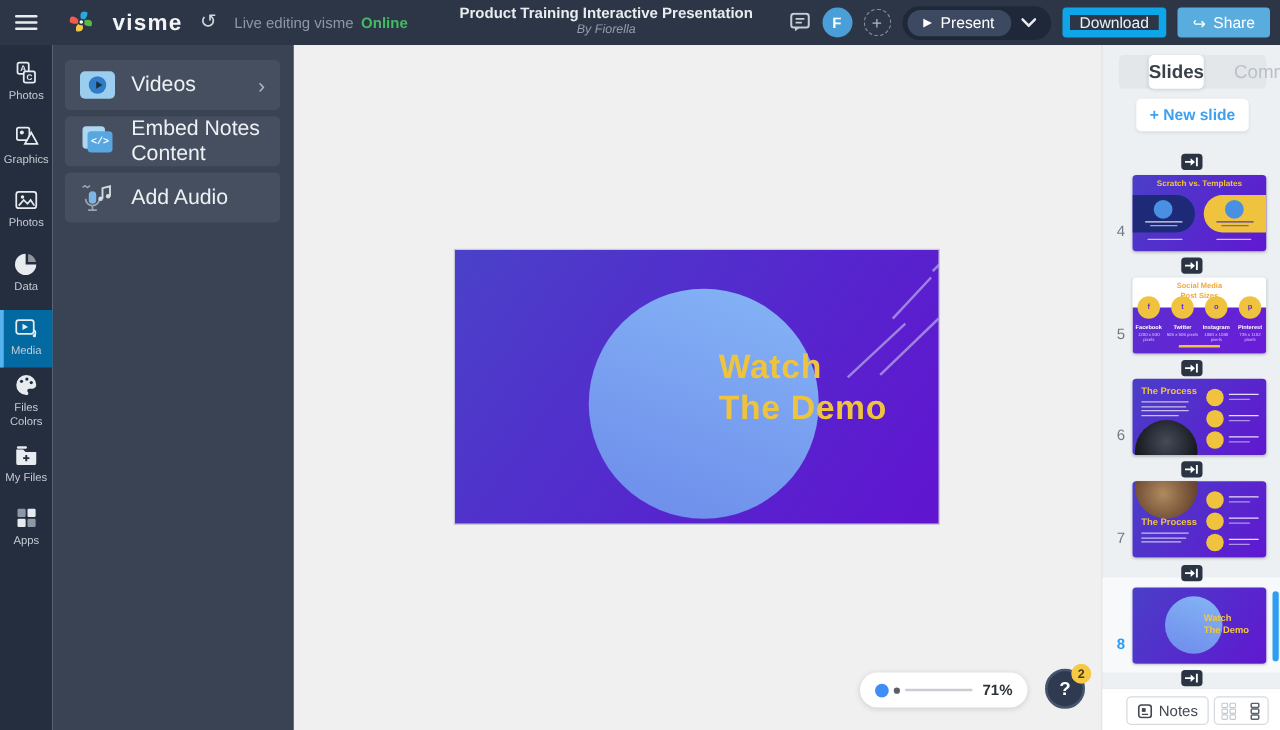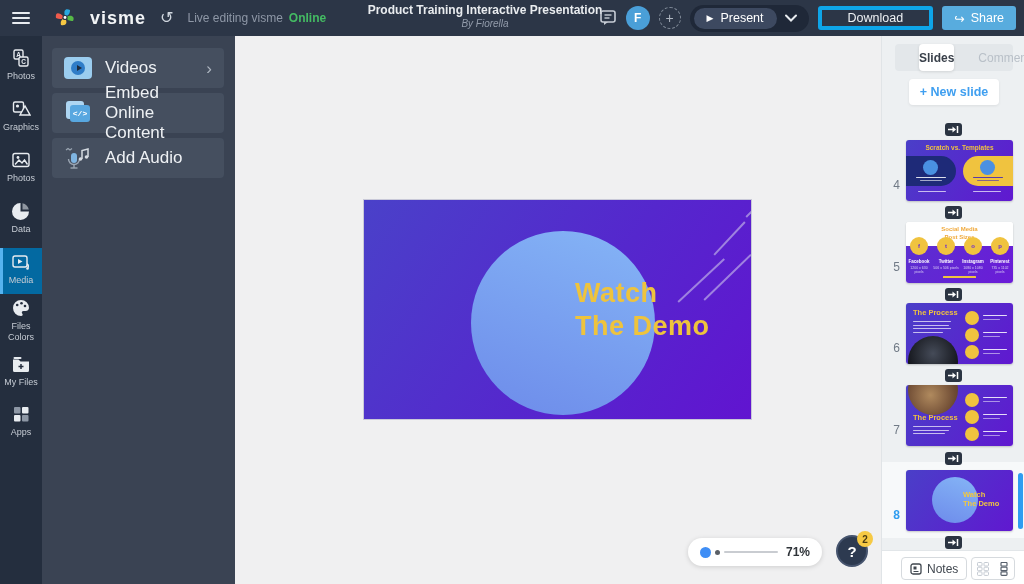--- a/index.html
+++ b/index.html
@@ -21,21 +21,21 @@
   .tb-center { position:absolute; left:300px; top:3px; width:370px; text-align:center; }
   .tb-title { color:#e9ecef; font-size:12px; font-weight:bold; }
   .tb-sub { color:#939cab; font-size:10px; font-style:italic; margin-top:1px; }
   .tb-right { position:absolute; right:8px; top:0; height:36px; display:flex; align-items:center; gap:9px; }
   .avatar { width:24px; height:24px; border-radius:50%; background:#4a9fd8; color:#fff; font-size:12px; font-weight:bold; display:flex; align-items:center; justify-content:center; }
   .invite { width:22px; height:22px; border-radius:50%; border:1px dashed #7f8997; color:#aeb6c0; font-size:14px; display:flex; align-items:center; justify-content:center; cursor:pointer; }
   .present-pill { height:27px; background:#1f2838; border-radius:16px; display:flex; align-items:center; padding:0 4px; }
   .present-btn { height:21px; background:#3d4960; border-radius:12px; display:flex; align-items:center; gap:7px; padding:0 13px; color:#fff; font-size:12.5px; cursor:pointer; }
   .present-btn .pl { font-size:9px; }
   .pp-chev { padding:0 8px; display:flex; align-items:center; cursor:pointer; }
-  .dl-btn { height:24px; border:4px solid #0ea5e9; border-radius:3px; color:#eef1f4; font-size:12.5px; display:flex; align-items:center; padding:0 26px; cursor:pointer; background:transparent; }
+  .dl-btn { height:24px; border:6px solid #0ea5e9; border-radius:3px; color:#eef1f4; font-size:12.5px; display:flex; align-items:center; padding:0 8px; cursor:pointer; background:transparent; }
   .share-btn { height:24px; background:#58acde; border-radius:3px; color:#fff; font-size:12.5px; display:flex; align-items:center; gap:6px; padding:0 12px; cursor:pointer; }
   
   .iconbar { position:absolute; left:0; top:36px; width:42px; height:548px; background:#242e3e; z-index:20; }
   .ib-item { position:absolute; left:0; width:42px; display:flex; flex-direction:column; align-items:center; gap:3px; cursor:pointer; padding-top:4px; }
   .ib-item .lbl { color:#c6ccd4; font-size:9px; text-align:center; line-height:1.2; }
   .ib-item.sel { background:#0369a1; }
   .ib-item.sel::before { content:""; position:absolute; left:0; top:0; bottom:0; width:3px; background:#56b3ef; }
   
   .mpanel { position:absolute; left:42px; top:36px; width:193px; height:548px; background:#3a4353; z-index:10; }
   .mcard { position:absolute; left:10px; width:172px; height:40px; background:#454f5f; border-radius:4px; display:flex; align-items:center; padding:0 12px; gap:13px; cursor:pointer; }
@@ -57,21 +57,21 @@
   .zoom-pill { position:absolute; left:453px; top:502px; width:134px; height:28px; background:#fff; border-radius:15px; box-shadow:0 1px 5px rgba(0,0,0,.15); display:flex; align-items:center; padding:0 12px; }
   .z-dot { width:11px; height:11px; border-radius:50%; background:#3f8ef5; cursor:grab; }
   .z-mini { width:5px; height:5px; border-radius:50%; background:#5a5f66; margin-left:4px; }
   .z-track { flex:1; height:2px; background:#c9ccd1; margin:0 8px 0 4px; border-radius:1px; cursor:pointer; }
   .z-val { color:#2e3338; font-size:12px; font-weight:bold; }
   .help-btn { position:absolute; left:601px; top:499px; width:32px; height:32px; border-radius:50%; background:#2d3a50; border:2px solid #46546e; color:#fff; font-size:15px; font-weight:bold; display:flex; align-items:center; justify-content:center; cursor:pointer; }
   .help-badge { position:absolute; left:622px; top:495px; width:16px; height:16px; border-radius:50%; background:#f6c944; color:#4a3b12; font-size:10px; font-weight:bold; display:flex; align-items:center; justify-content:center; }
   
   .spanel { position:absolute; left:881px; top:36px; width:143px; height:548px; background:#edf0f2; border-left:1px solid #e0e4e7; }
   .tabs { position:absolute; left:13px; top:8px; width:118px; height:27px; background:#e3e7ea; border-radius:4px; display:flex; }
-  .tab { flex:1; display:flex; align-items:center; justify-content:center; font-size:12px; cursor:pointer;margin-left:24px; }
+  .tab { flex:1; display:flex; align-items:center; justify-content:center; font-size:15px; cursor:pointer;margin-left:24px; }
   .tab.on { background:#fff; border-radius:4px; box-shadow:0 1px 3px rgba(0,0,0,.12); color:#39404a; font-weight:bold; }
   .tab.off { color:#b9c0c8; }
   .new-slide { position:absolute; left:27px; top:43px; width:90px; height:26px; background:#fff; border-radius:4px; box-shadow:0 1px 3px rgba(0,0,0,.08); color:#3f9ff0; font-size:12.5px; font-weight:bold; display:flex; align-items:center; justify-content:center; cursor:pointer; }
   .sel-row { position:absolute; left:0; top:426px; width:143px; height:76px; background:#f7f9fa; }
   .sel-bar { position:absolute; right:1px; top:437px; width:5px; height:56px; background:#2f9df0; border-radius:3px; }
   .trans { position:absolute; left:63px; width:17px; height:13px; background:#2b3442; border-radius:3px; display:flex; align-items:center; justify-content:center; cursor:pointer; }
   .tnum { position:absolute; left:0; width:18px; text-align:right; font-size:12px; color:#707a86; }
   .tnum.sel { color:#2f9df0; font-weight:bold; }
   .thumb { position:absolute; left:24px; width:107px; height:61px; border-radius:3px; overflow:hidden; box-shadow:0 1px 2px rgba(0,0,0,.2); cursor:pointer; background:#fff; }
   .purp { background:linear-gradient(125deg,#4a3fc8 0%, #6018d0 100%); }
@@ -239,21 +239,21 @@
           </div>
         </div>
       <span class="lbl">Videos</span>
       <span class="chev">›</span>
     </div>
     <div class="mcard" style="top:57px">
       <div class="emb-ic">
         <div class="back"></div>
         <div class="front">&lt;/&gt;</div>
       </div>
-      <span class="lbl">Embed Online Content</span>
+      <span class="lbl">Embed Notes Content</span>
     </div>
     <div class="mcard" style="top:102px">
       <svg width="28" height="26" viewBox="0 0 28 26">
         <rect x="7" y="8" width="6" height="10" rx="3" fill="#7fb5e2"></rect>
         <path d="M4.5 14 a5.5 5.5 0 0 0 11 0" fill="none" stroke="#9aa5b2" stroke-width="1.4"></path>
         <line x1="10" y1="19.5" x2="10" y2="23" stroke="#9aa5b2" stroke-width="1.4"></line>
         <line x1="6.5" y1="23" x2="13.5" y2="23" stroke="#9aa5b2" stroke-width="1.4"></line>
         <path d="M18 14 V5.5 l6-1.5 V12" fill="none" stroke="#d5dbe2" stroke-width="1.5"></path>
         <circle cx="16.5" cy="14" r="1.8" fill="#d5dbe2"></circle>
         <circle cx="22.5" cy="12" r="1.8" fill="#d5dbe2"></circle>

